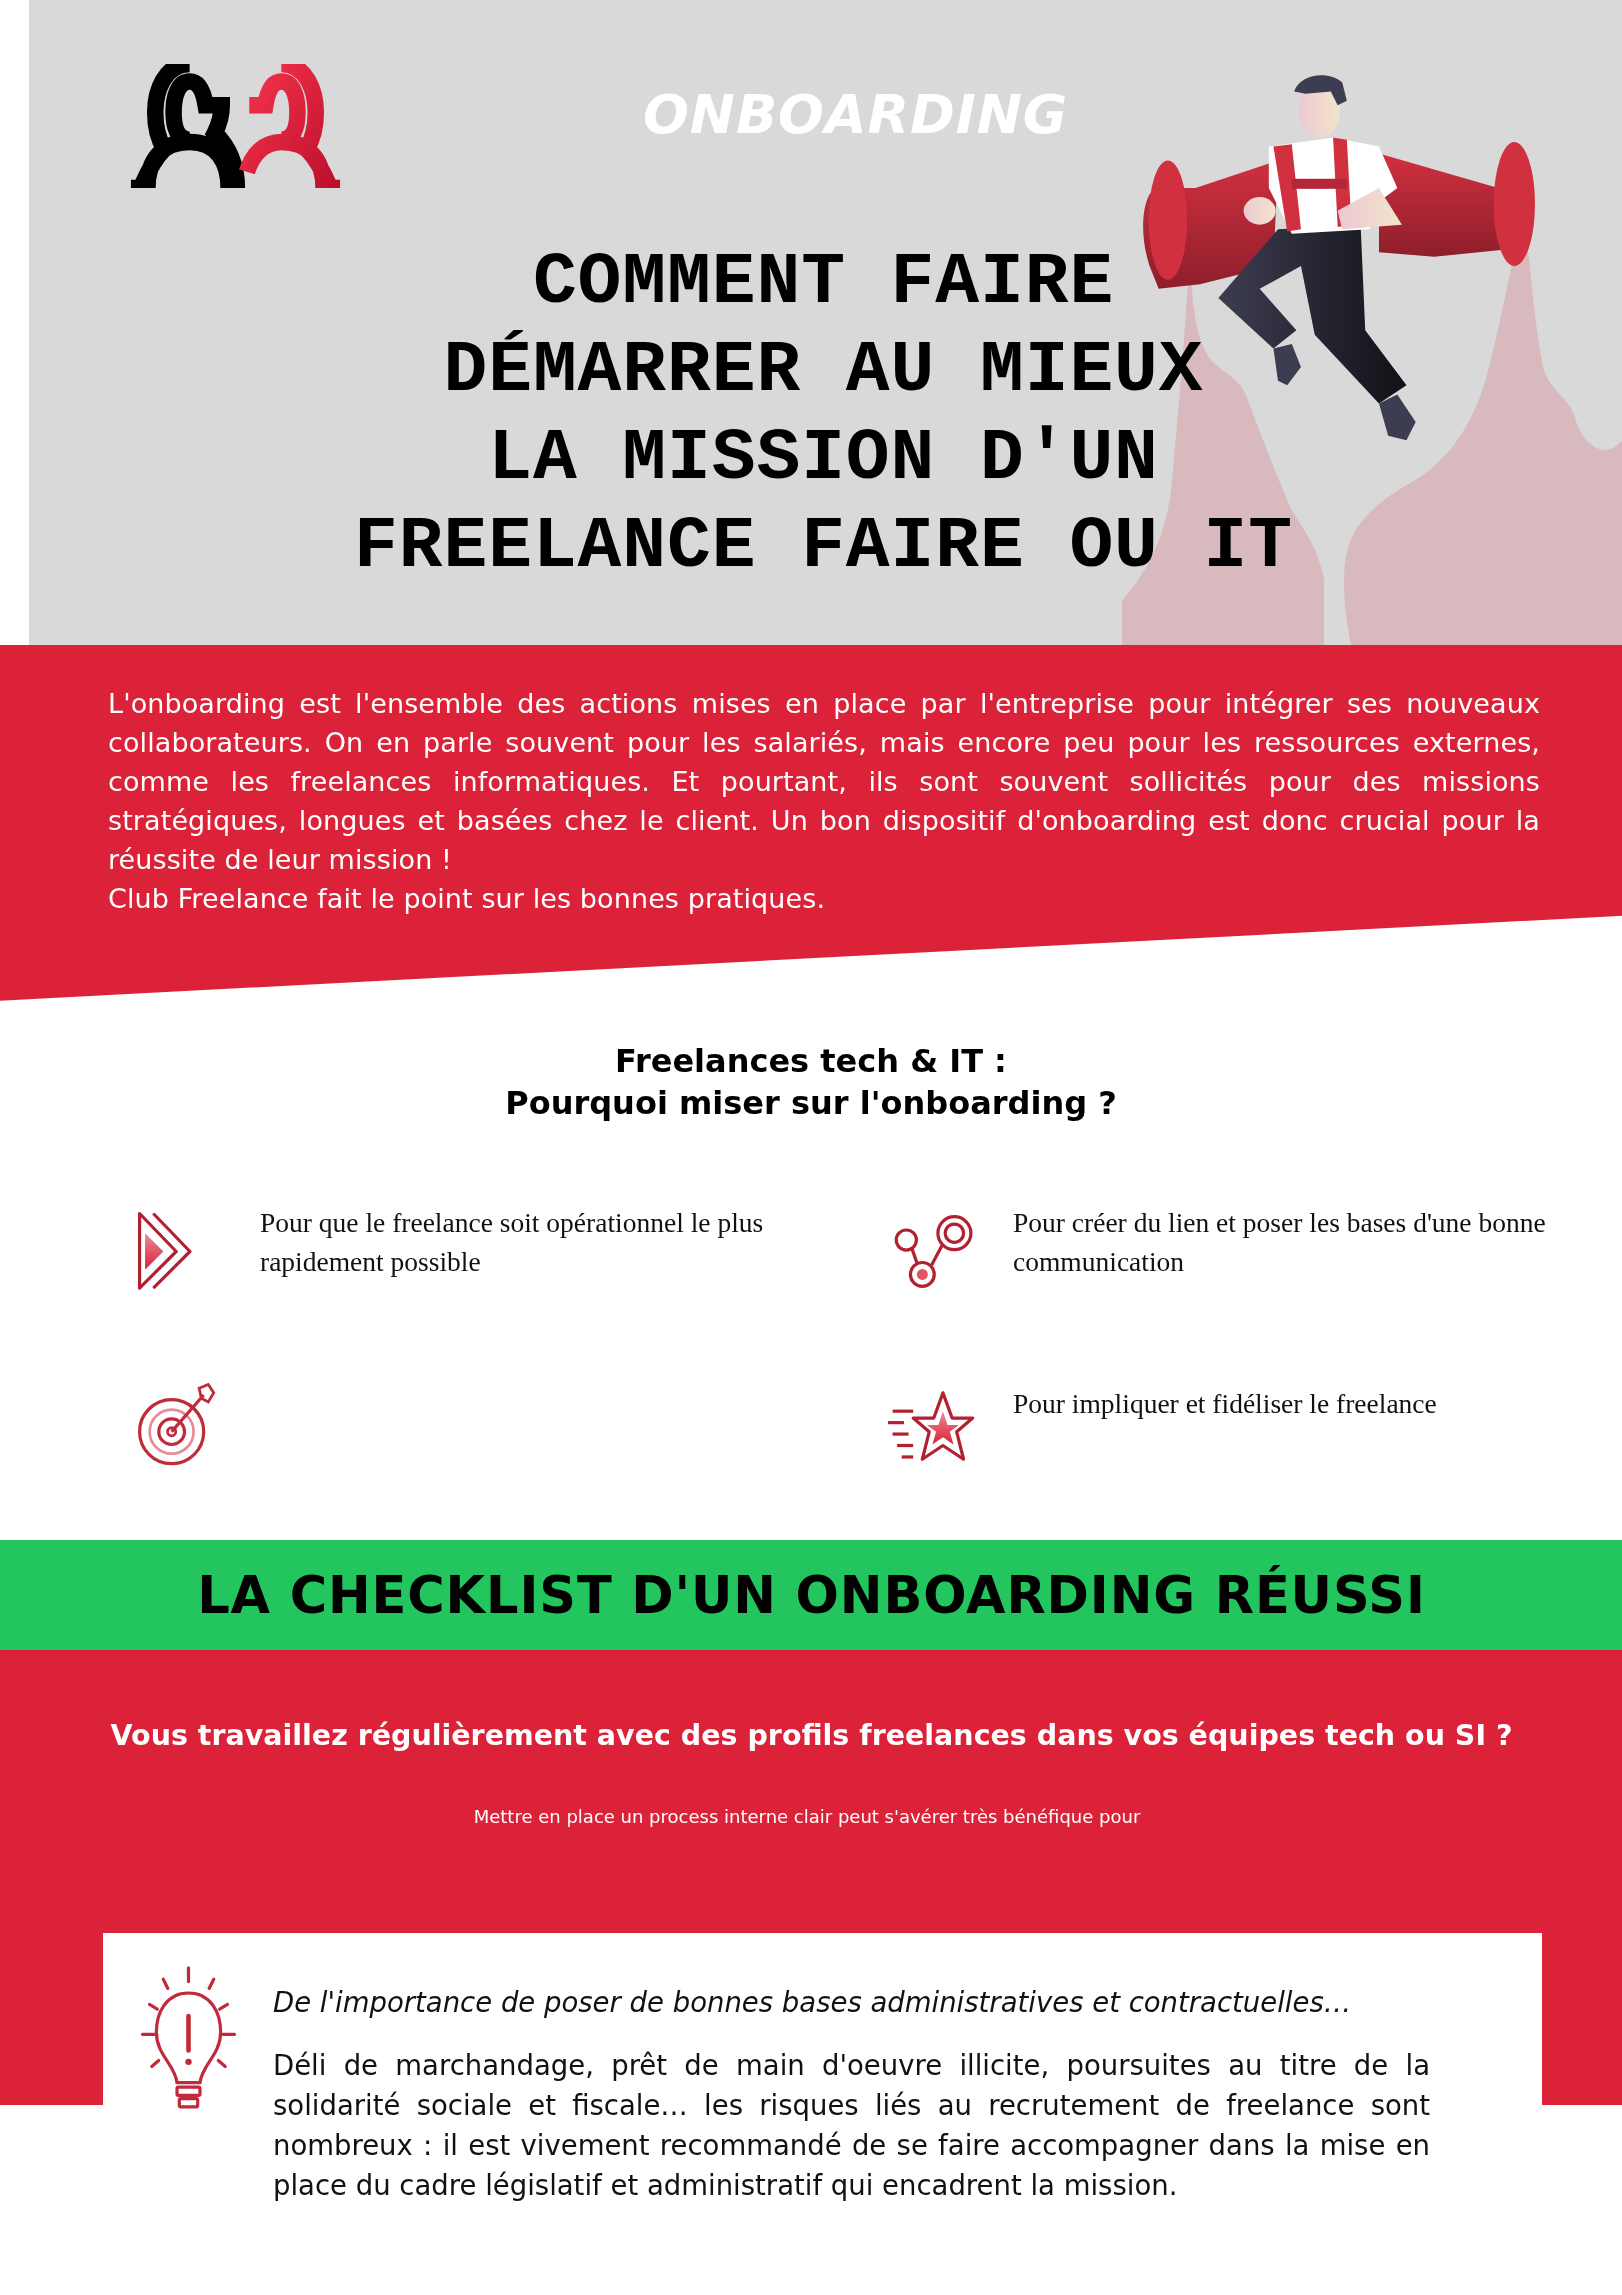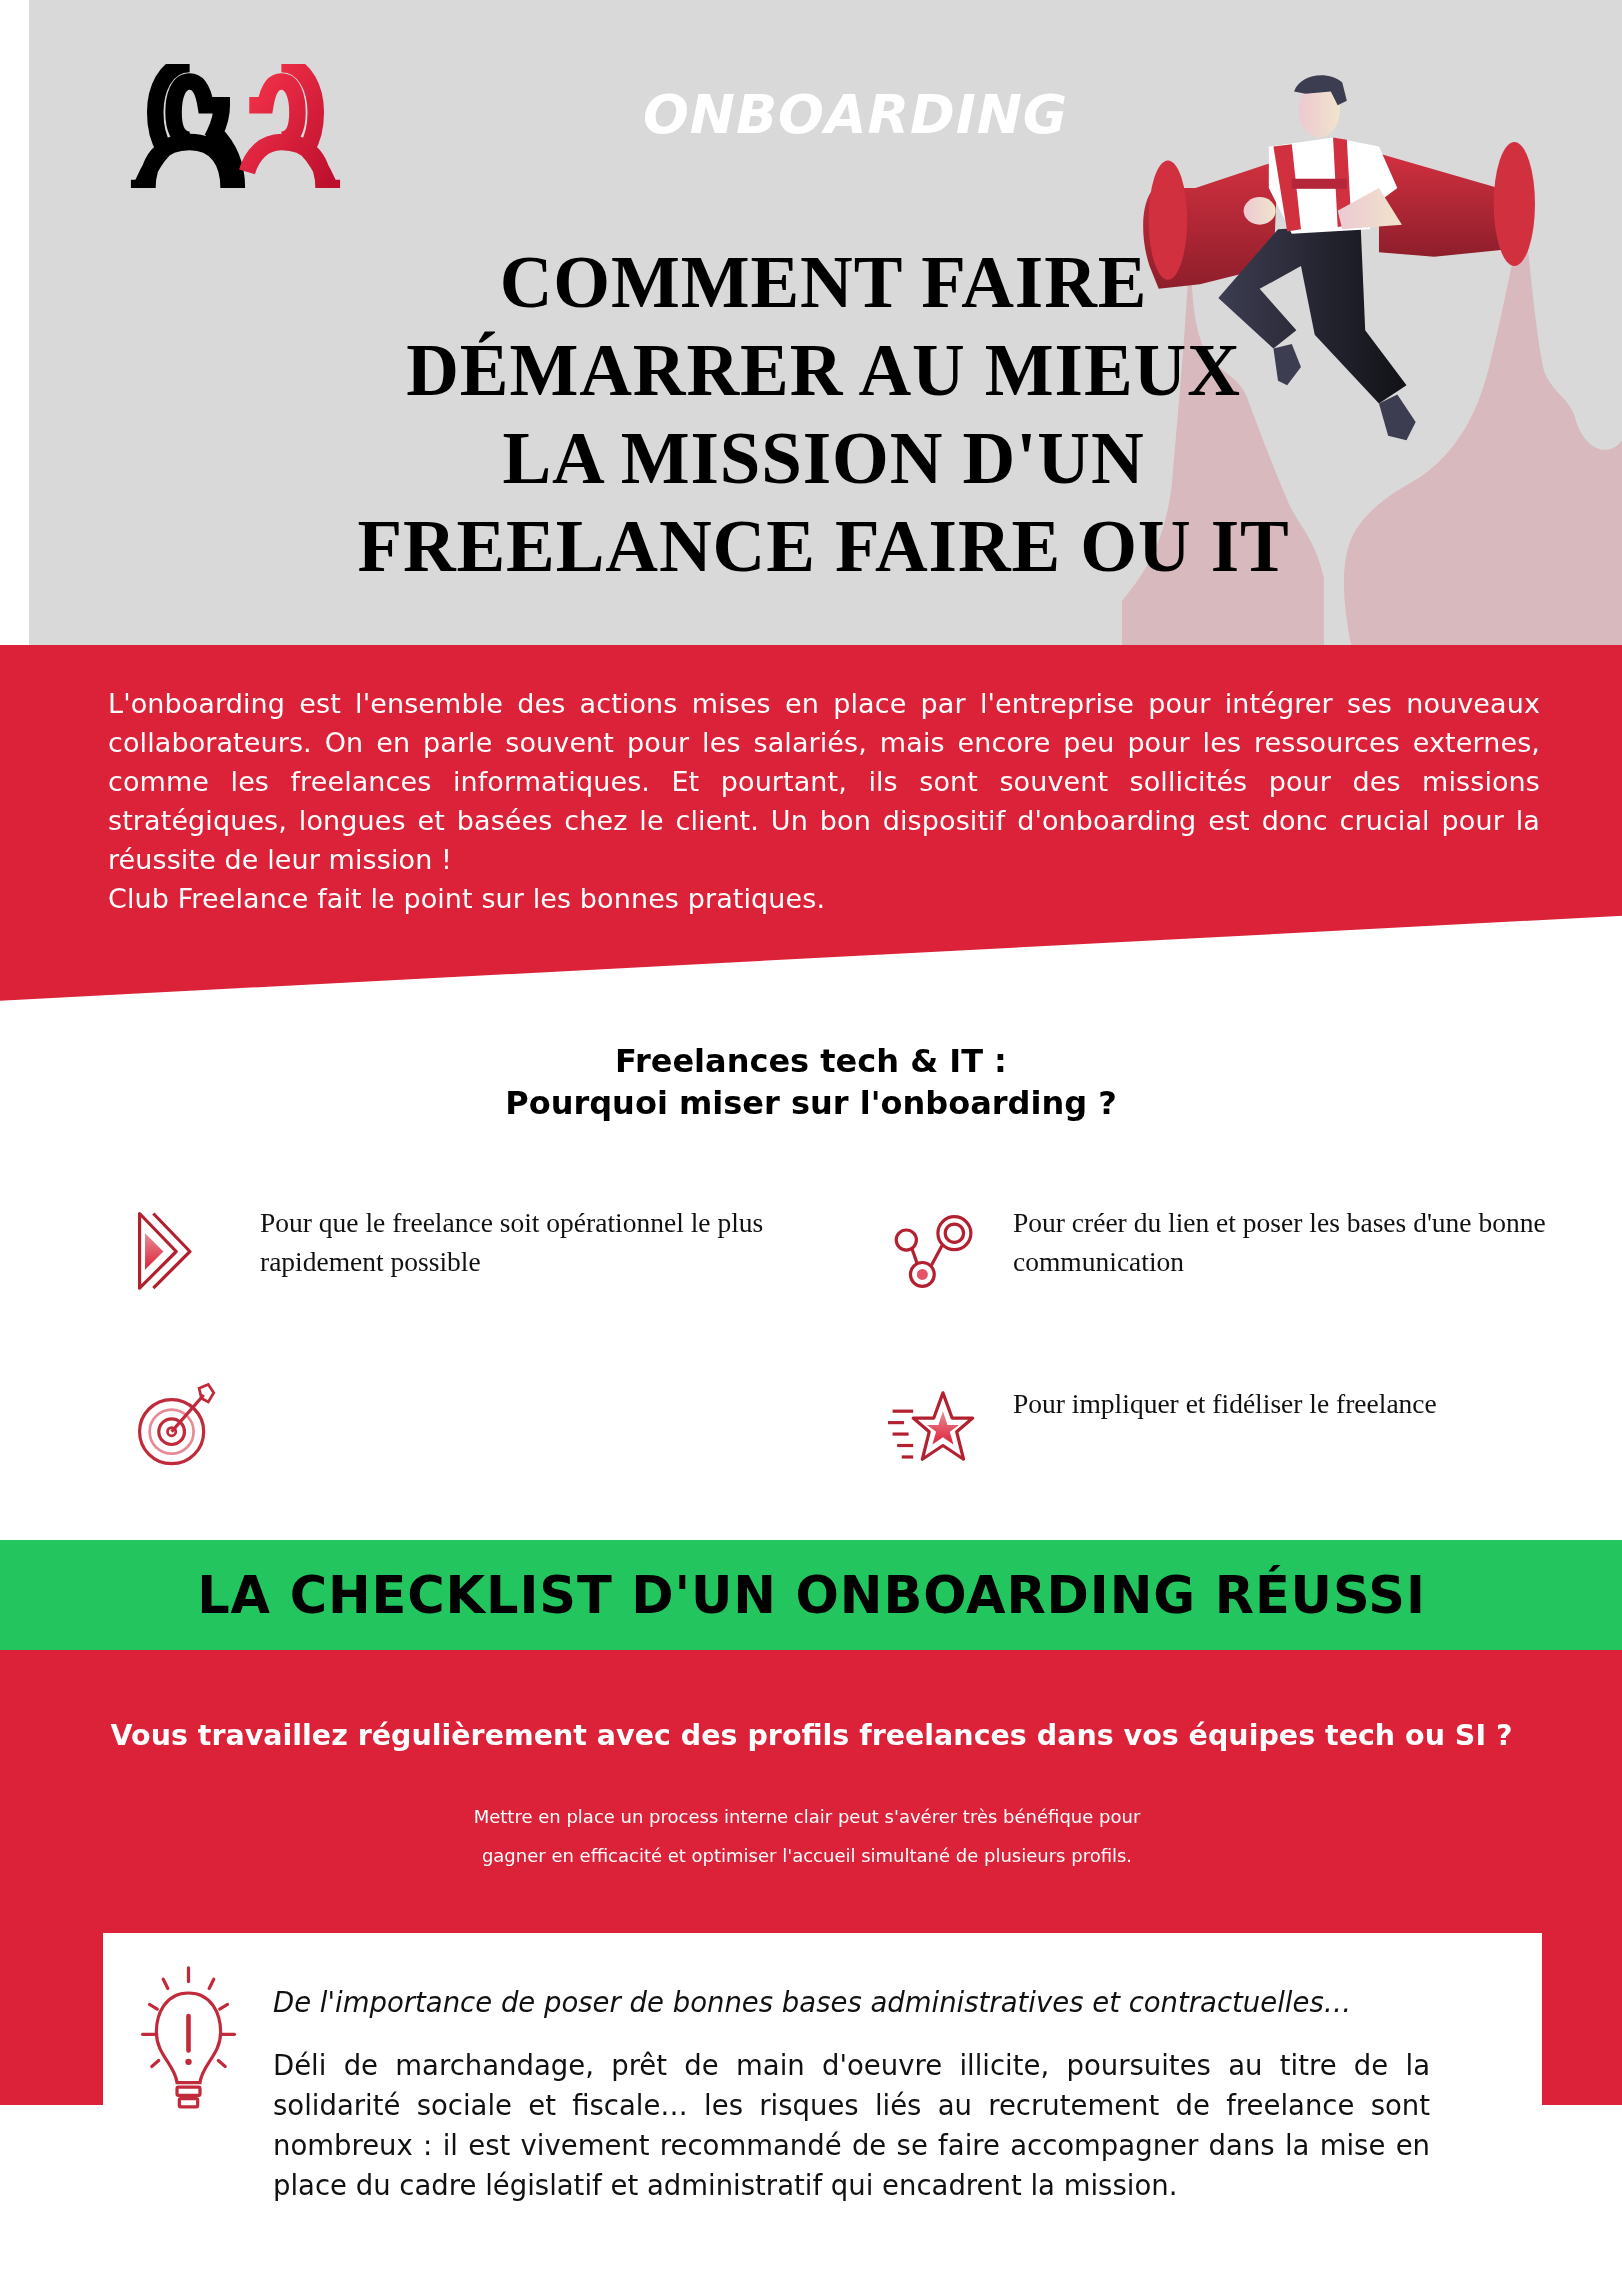--- a/index.html
+++ b/index.html
@@ -14,21 +14,21 @@
   
   .hero { left:0; top:0; width:1623px; height:647px; background:#d9d9d9; overflow:hidden;margin-left:29px; }
   .logo { left:101px; top:64px; width:211px; height:124px; }
   .kicker {
     left:505px; top:83px; width:643px; text-align:center;
     font-family:"DejaVu Sans", sans-serif; font-weight:bold; font-style:italic;
     font-size:54px; color:#ffffff; letter-spacing:0.9px;
   }
   .title {
     left:230px; top:239px; width:1129px; text-align:center;
-    font-family:Liberation Serif, serif; font-weight:bold;
+    font-family:Liberation Mono, monospace; font-weight:bold;
     font-size:73px; line-height:88px; color:#000; letter-spacing:0.9px;
   }
   .illus { left:1093px; top:73px; width:530px; height:574px; }
 
   
   .intro-band { left:0; top:645px; width:1623px; height:358px; }
   .intro-text {
     left:108px; top:684px; width:1432px;
     font-family:"DejaVu Sans", sans-serif; font-size:27px; line-height:39px;
     color:#ffffff; text-align:justify; letter-spacing:0.1px;
@@ -225,21 +225,20 @@
 <div class="abs checklist-band">
   <div class="checklist-title">LA CHECKLIST D'UN ONBOARDING RÉUSSI</div>
 </div>
 
 <div class="abs red-area"></div>
 
 <div class="abs cl-question">Vous travaillez régulièrement avec des profils freelances dans vos équipes tech ou SI ?</div>
 
 <div class="abs cl-desc">
   <div>Mettre en place un process interne clair peut s'avérer très bénéfique pour</div>
-  <div>gagner en efficacité et optimiser l'accueil simultané de plusieurs profils.</div>
 </div>
 
 <div class="abs card"></div>
 
 <svg class="abs card-icon" viewBox="0 0 220 350">
   <g stroke="#c02a3a" stroke-width="7" fill="none" stroke-linecap="round">
     <line x1="110" y1="10" x2="110" y2="40"></line>
     <line x1="55" y1="35" x2="65" y2="55"></line>
     <line x1="165" y1="35" x2="155" y2="55"></line>
     <line x1="25" y1="90" x2="42" y2="100"></line>

